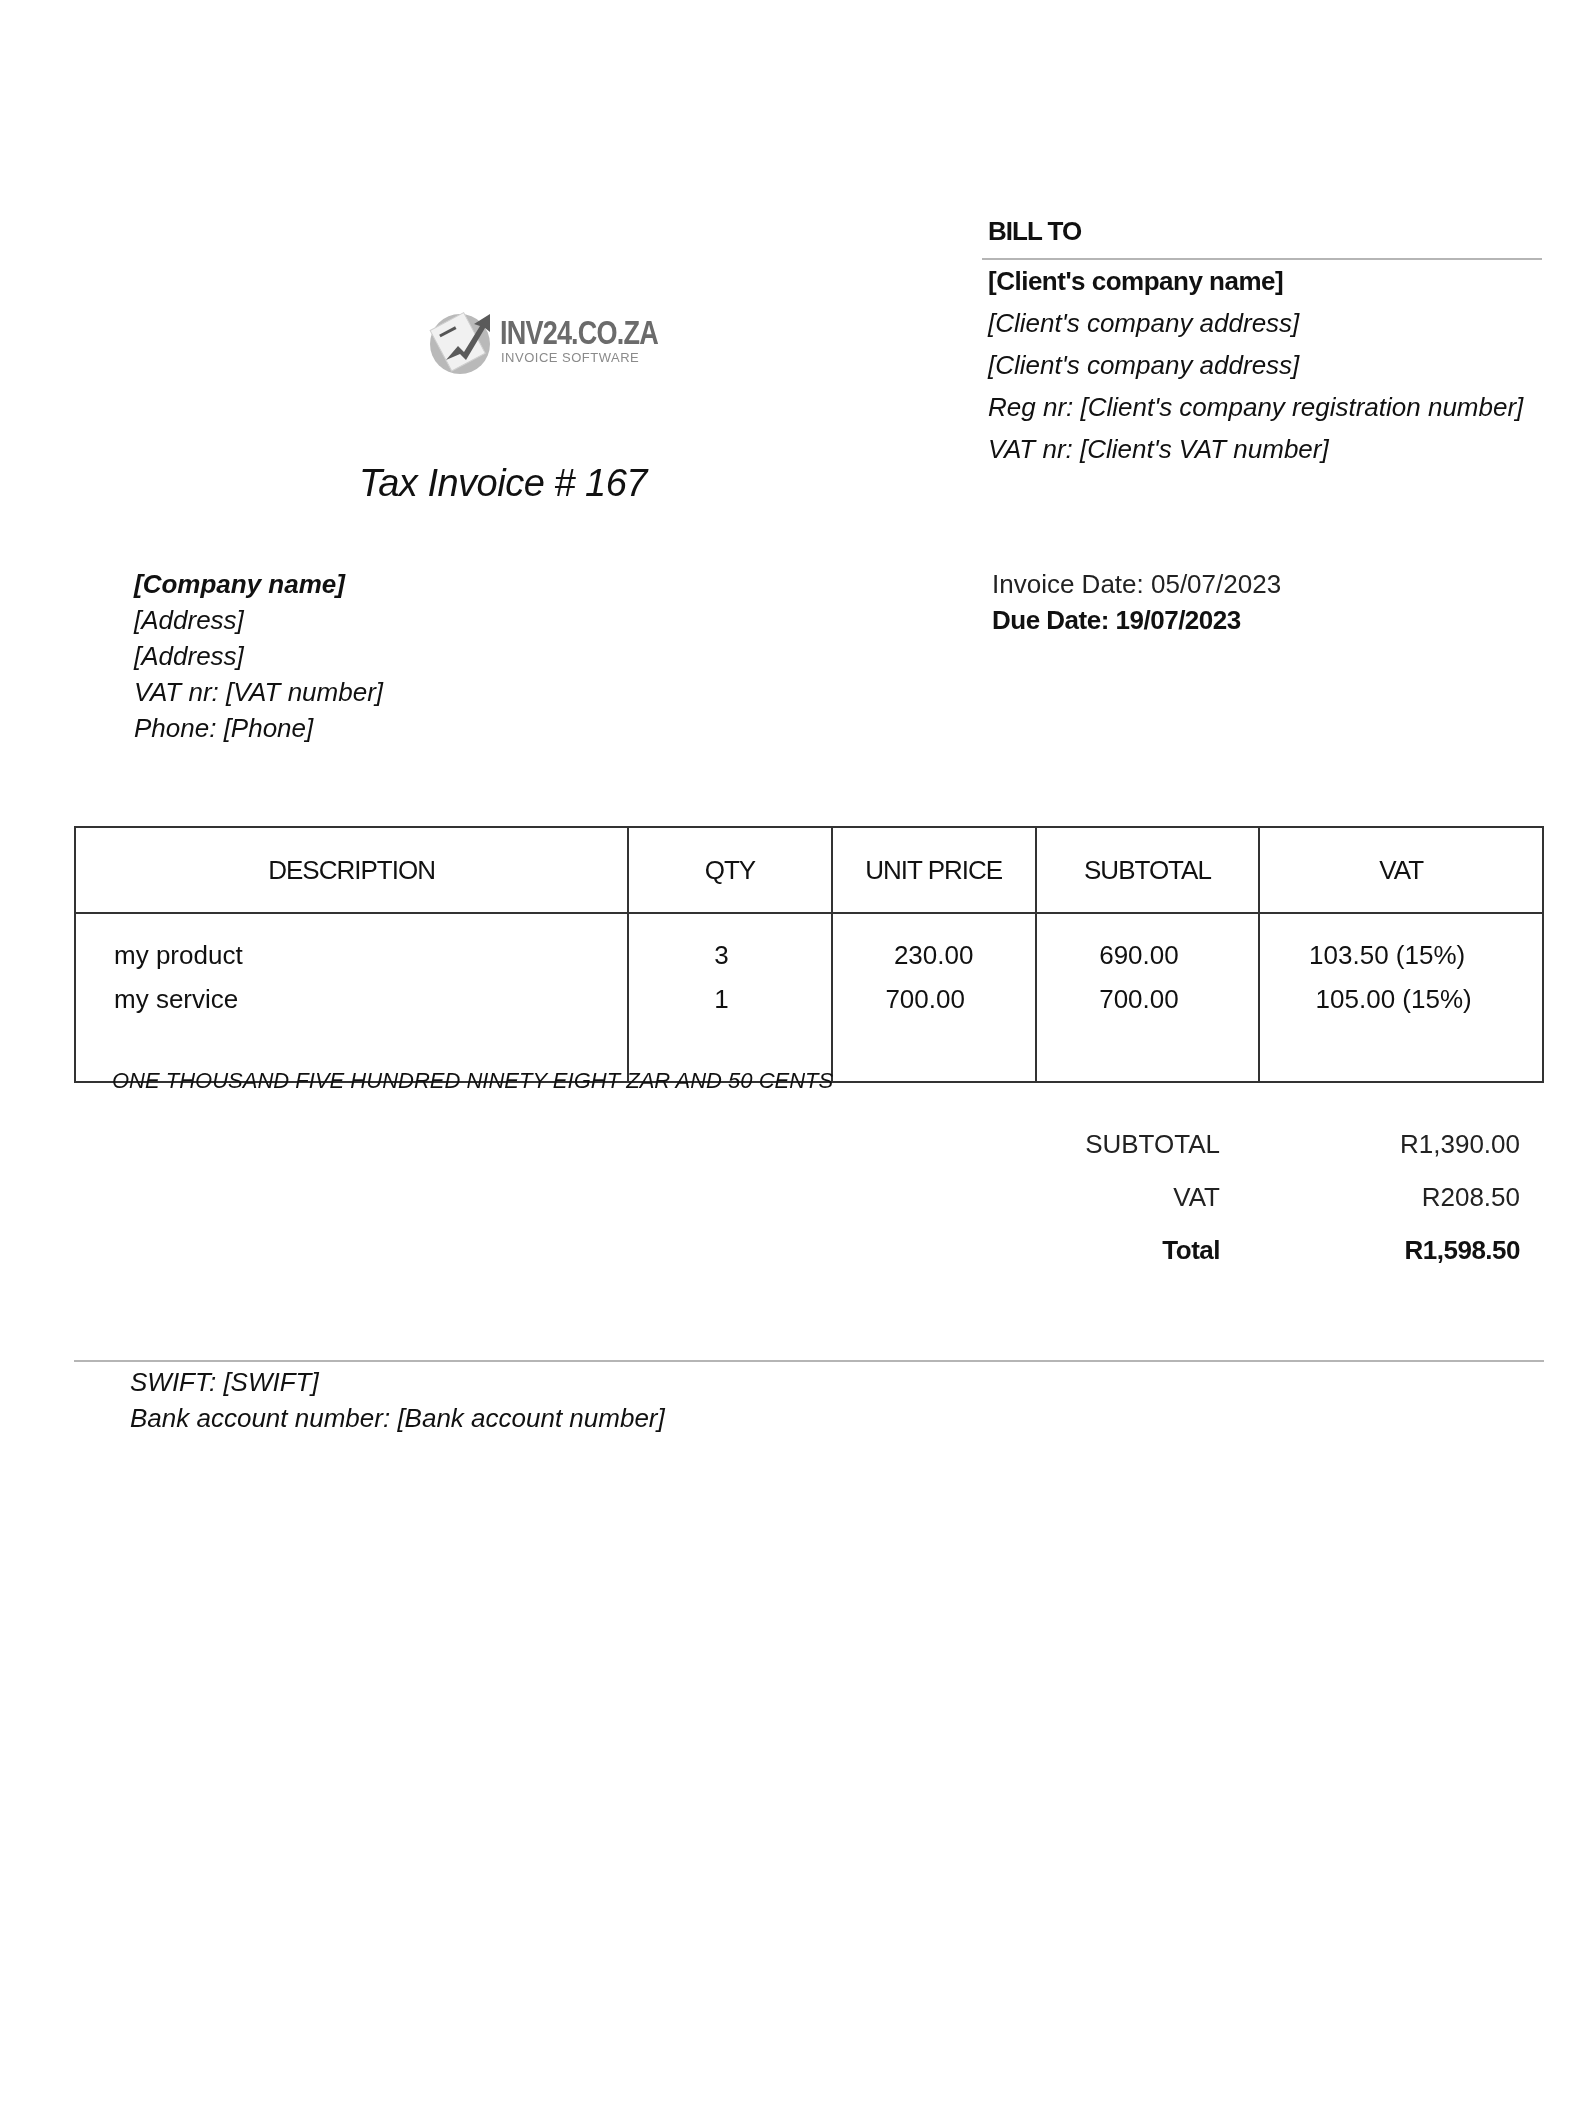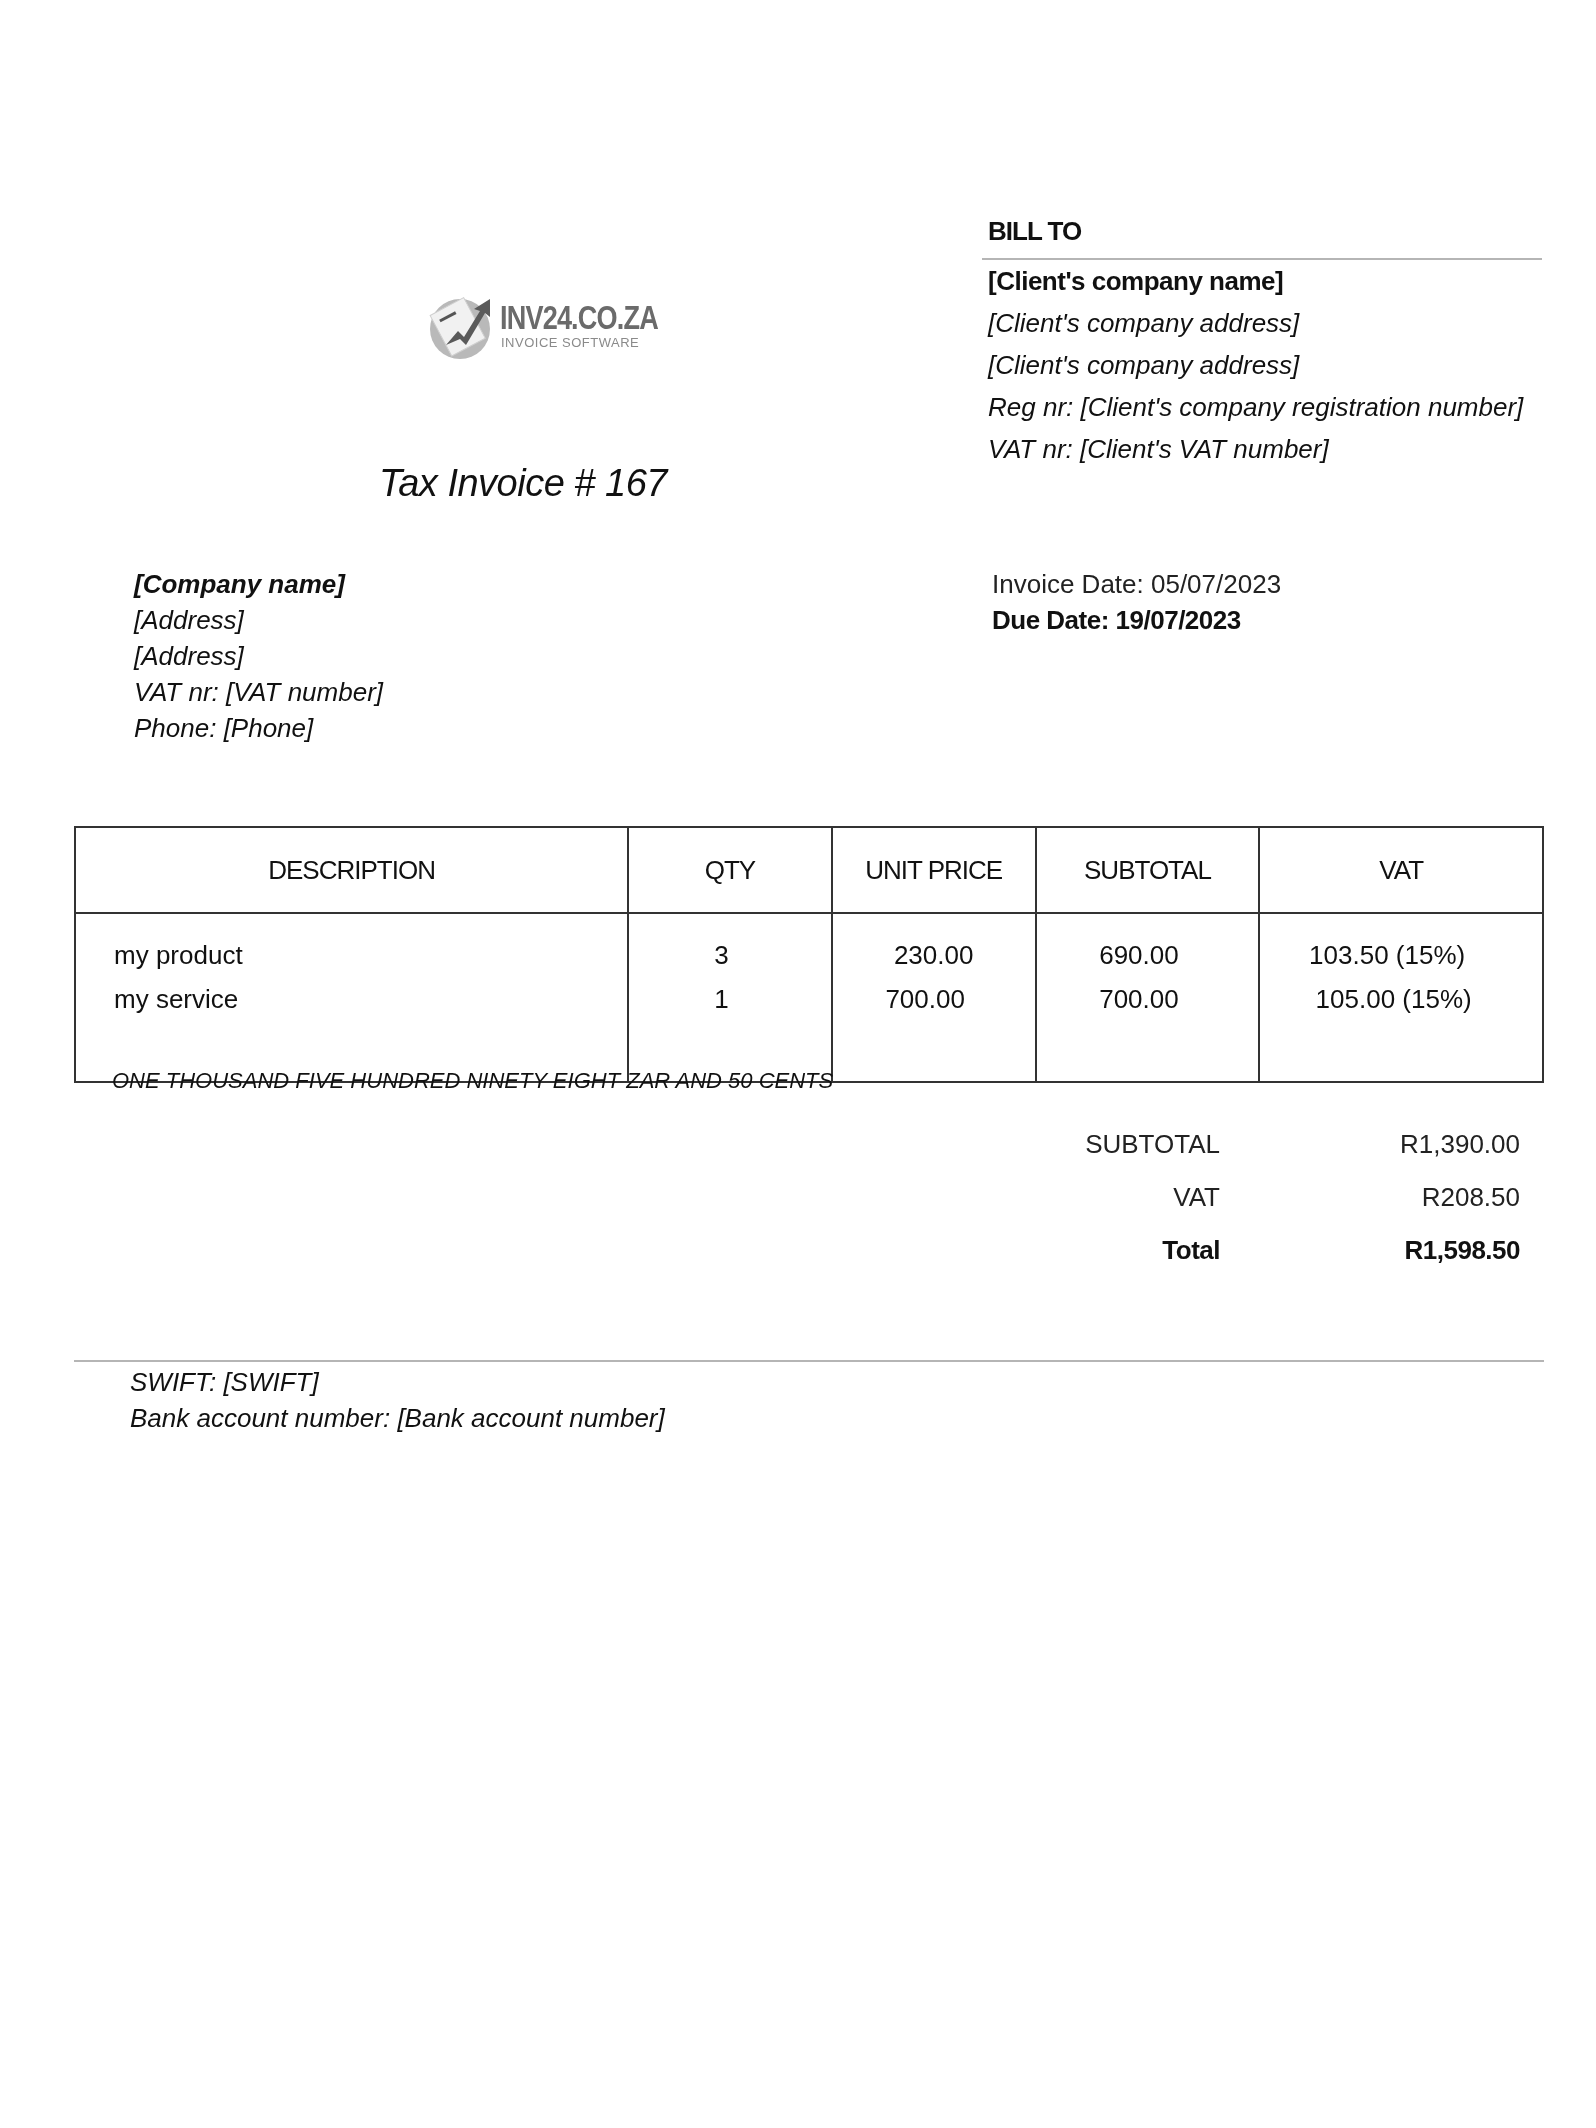--- a/index.html
+++ b/index.html
@@ -7,31 +7,31 @@
     width: 1596px; height: 2128px; position: relative; overflow: hidden;
     font-family: "Liberation Sans", "DejaVu Sans", sans-serif;
     color: #111111;
   }
   .abs { position: absolute; }
   .it { font-style: italic; }
   .bd { font-weight: bold; }
   .light { color: #222; }
 
   
-  .logo { left: 428px; top: 285px; width: 220px; height: 80px; }
+  .logo { left: 428px; top: 300px; width: 220px; height: 80px; }
   .logo-text { position: absolute; left: 72px; top: 14px; font-family: "Liberation Sans", sans-serif; font-weight: bold; font-size: 33px; color: #6b6b6b; letter-spacing: -1px; transform: scaleX(0.82); transform-origin: left; }
   .logo-sub { position: absolute; left: 73px; top: 50px; font-size: 13px; color: #8a8a8a; letter-spacing: 0.5px; }
 
   
   .billto-head { left: 988px; top: 216px; font-size: 26px; font-weight: bold; letter-spacing: -1px; }
   .billto-rule { left: 982px; top: 258px; width: 560px; height: 2px; background: #b5b5b5; }
   .billto-lines { left: 988px; top: 260px; }
   .billto-lines div { font-size: 26px; line-height: 42px; white-space: nowrap; }
 
-  .title { left: 379px; top: 462px; font-size: 38px; font-style: italic; letter-spacing: -0.5px; }
+  .title { left: 359px; top: 462px; font-size: 38px; font-style: italic; letter-spacing: -0.5px; }
 
   .company { left: 112px; top: 566px; margin-left: 22px; }
   .company div { font-size: 26px; line-height: 36px; white-space: nowrap; font-style: italic; }
 
   .dates { left: 992px; top: 566px; }
   .dates div { font-size: 26px; line-height: 36px; white-space: nowrap; }
 
   
   .items { left: 74px; top: 826px; width: 1470px; border-collapse: collapse; }
   .items th, .items td { border-left: 2px solid #333; border-right: 2px solid #333; }

